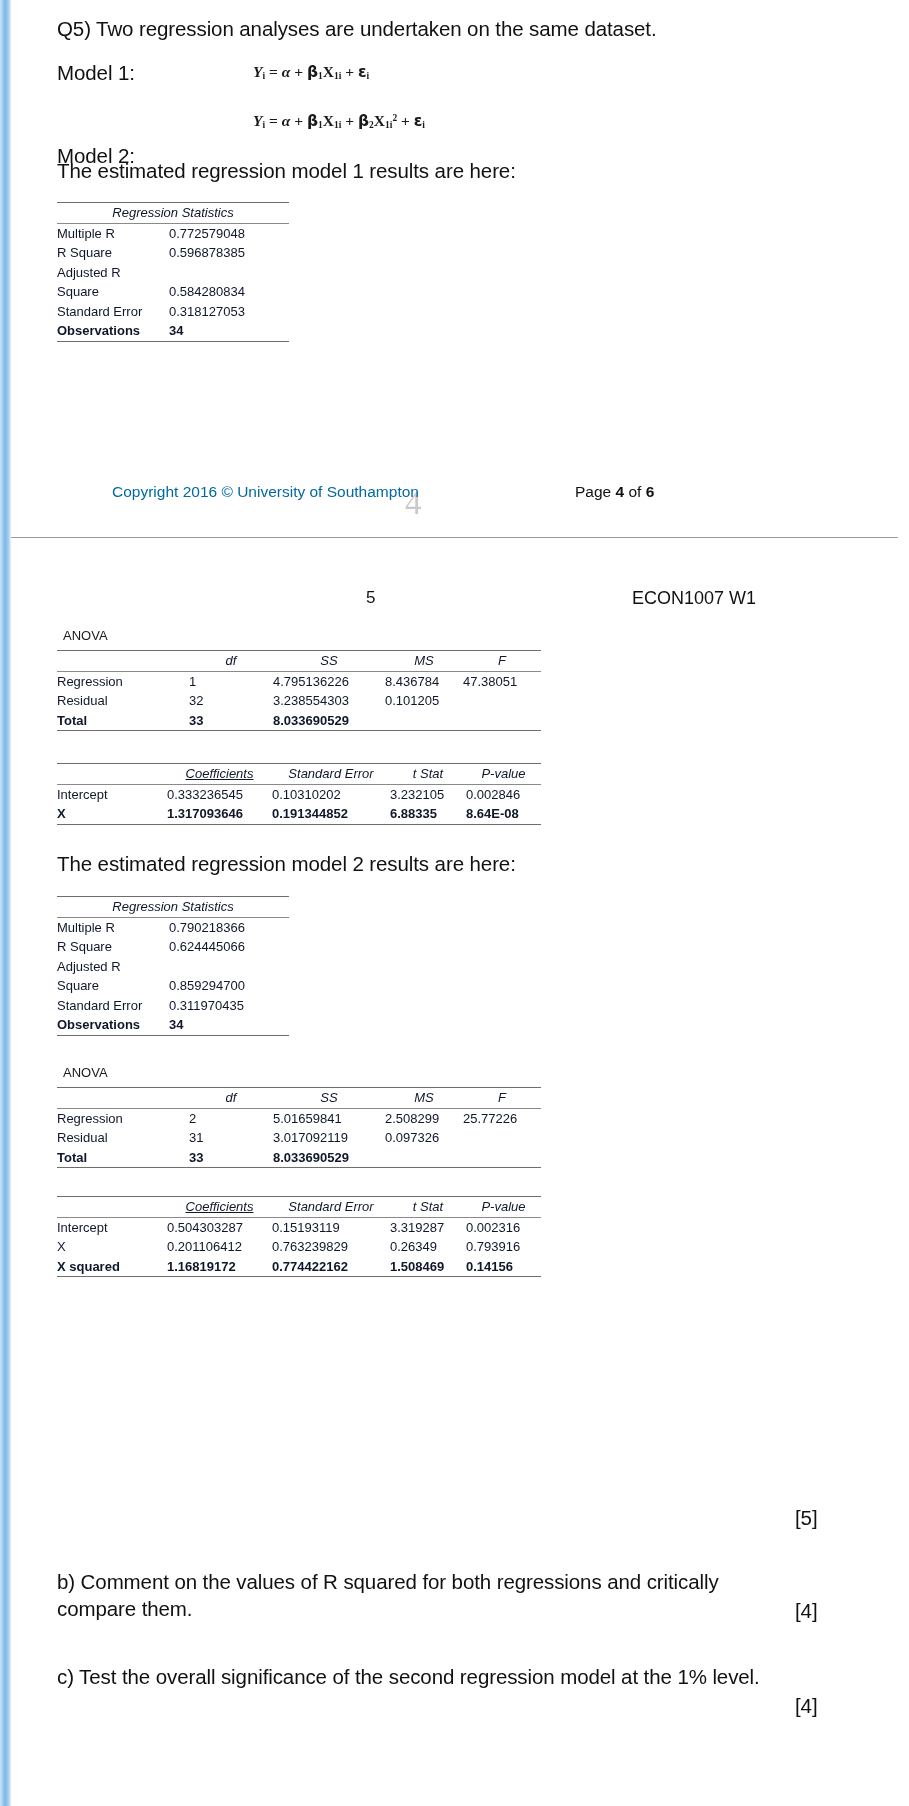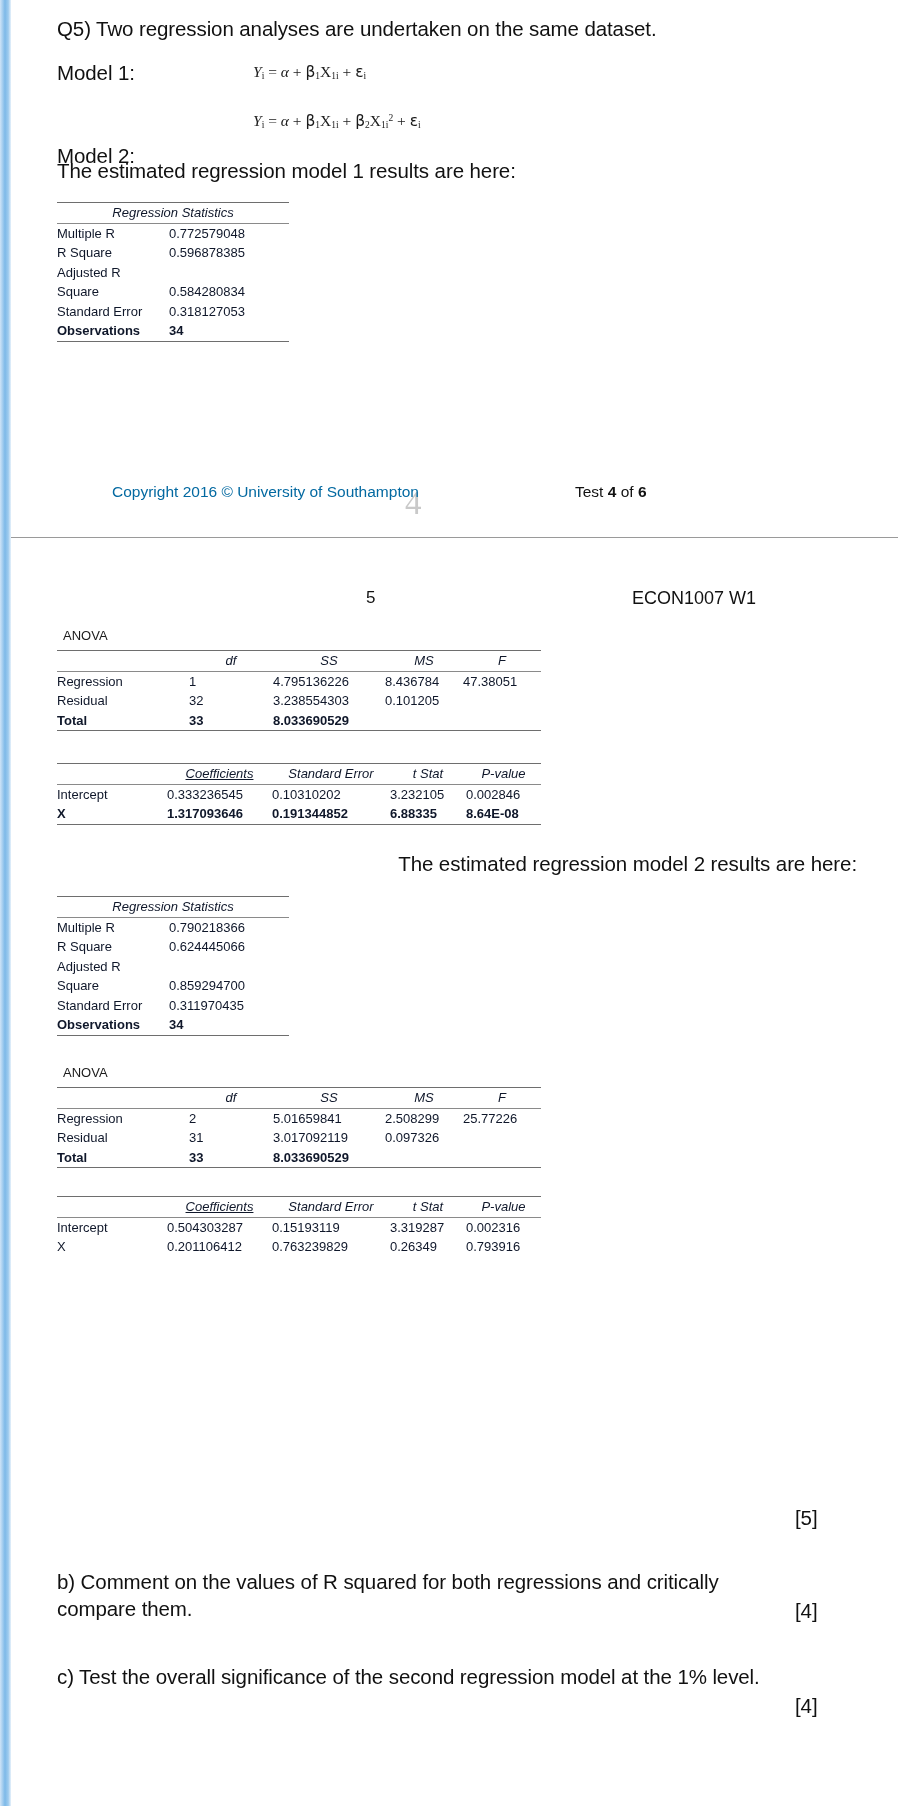--- a/index.html
+++ b/index.html
@@ -36,20 +36,21 @@
   #model1-label{position:absolute;left:57px;top:59px;}
   #model2-label{position:absolute;left:57px;top:107px;margin-top:35px;}
   #intro1{position:absolute;left:57px;top:157px;width:800px;}
 
   .eq{
     position:absolute;
     font-family:"Liberation Serif", serif;
     font-size:15.5px;
     color:#1a1a1a;
     white-space:nowrap;
+    font-weight:bold;
   }
   #eq1{left:253px;top:63px;}
   #eq2{left:253px;top:112px;}
   .eq i{font-style:italic;}
   .eq .gr{font-family:"DejaVu Sans", sans-serif;font-style:normal;}
   .eq sub{font-size:9.5px;vertical-align:-0.22em;}
   .eq sup{font-size:9.5px;vertical-align:0.55em;}
 
   
   .xtable{
@@ -123,21 +124,21 @@
   
   #page-break{
     position:absolute;left:11px;top:537px;width:887px;height:0;
     border-top:1.2px solid #9a9a9a;
   }
 
   
   #p5-num{position:absolute;left:366px;top:588px;font-size:17px;color:#111;}
   #p5-code{position:absolute;left:632px;top:588px;font-size:18px;color:#111;white-space:nowrap;}
 
-  #intro2{position:absolute;left:57px;top:850px;width:800px;text-align:right;}
+  #intro2{position:absolute;left:57px;top:850px;width:800px;}
 
   
   .qblock{position:absolute;width:735px;}
   .qmark{position:absolute;width:60px;text-align:left;}
   #qa{left:57px;top:1504px;}
   #qa-mark{left:795px;top:1504px;}
   #qb{left:57px;top:1568px;}
   #qb-mark{left:795px;top:1597px;}
   #qc{left:57px;top:1663px;}
   #qc-mark{left:795px;top:1692px;}
@@ -191,21 +192,21 @@
     </tr>
     <tr class="rule-bot2">
       <td class="lbl">Observations</td>
       <td class="num">34</td>
     </tr>
   </tbody>
     </table>
 
   <div id="watermark4">4</div>
   <div id="footer-copy">Copyright 2016 © University of Southampton</div>
-  <div id="footer-page"><span>Test </span><b>4</b><span> of </span><b>6</b></div>
+  <div id="footer-page"><span>Page </span><b>4</b><span> of </span><b>6</b></div>
 
   <div id="page-break"></div>
 
   <div id="p5-num">5</div>
   <div id="p5-code">ECON1007 W1</div>
 
   <div class="sectlabel" id="anova1-label">ANOVA</div>
 
   <table class="xtable tbl-anova" id="anova1">
     <tbody>
@@ -351,20 +352,27 @@
       <td class="num">3.319287</td>
       <td class="num">0.002316</td>
     </tr>
     <tr>
       <td class="lbl">X</td>
       <td class="num">0.201106412</td>
       <td class="num">0.763239829</td>
       <td class="num">0.26349</td>
       <td class="num">0.793916</td>
     </tr>
+    <tr class="rule-bot2">
+      <td class="lbl">X squared</td>
+      <td class="num">1.16819172</td>
+      <td class="num">0.774422162</td>
+      <td class="num">1.508469</td>
+      <td class="num">0.14156</td>
+    </tr>
   </tbody>
     </table>
 
   <div class="qtext qmark" id="qa-mark">[5]</div>
 
   <div class="qtext qblock" id="qb">b) Comment on the values of R squared for both regressions and critically compare them.</div>
   <div class="qtext qmark" id="qb-mark">[4]</div>
 
   <div class="qtext qblock" id="qc">c) Test the overall significance of the second regression model at the 1% level.</div>
   <div class="qtext qmark" id="qc-mark">[4]</div>

